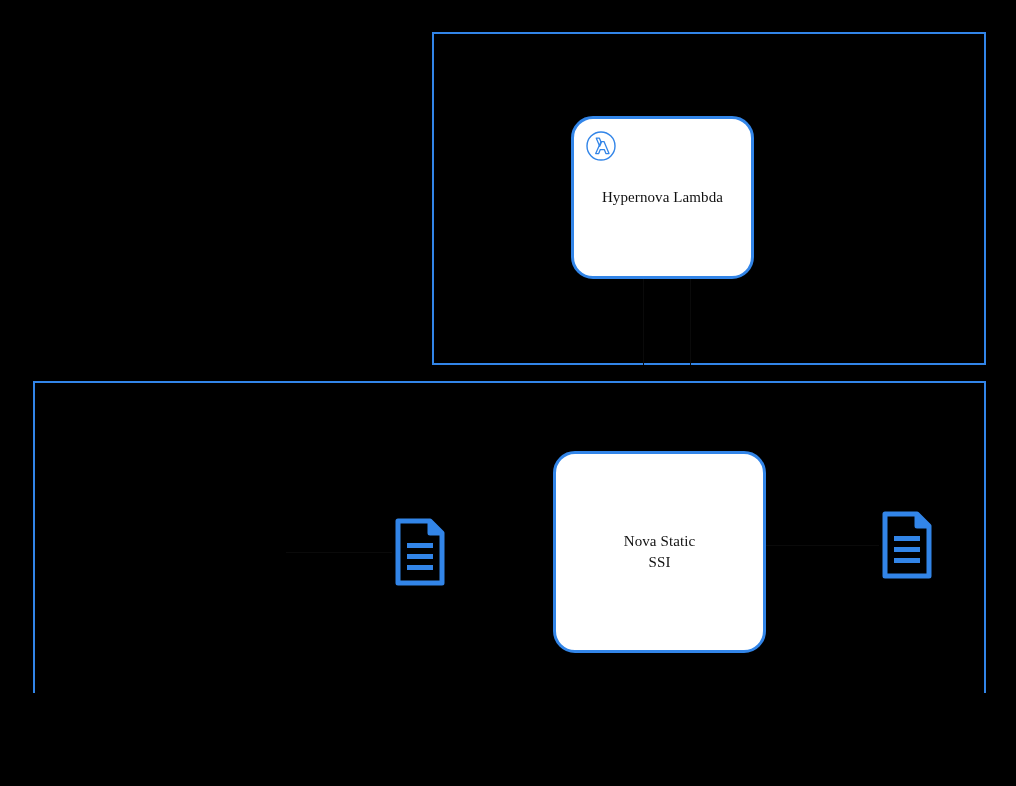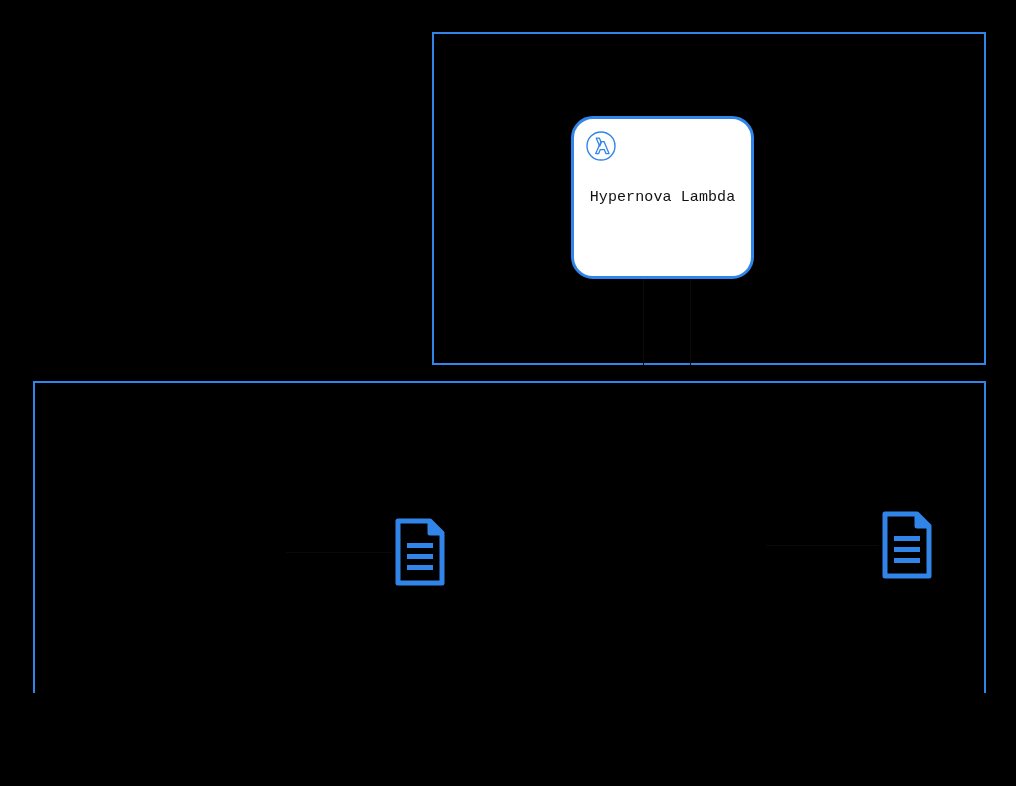--- a/index.html
+++ b/index.html
@@ -7,21 +7,21 @@
     margin: 0;
     padding: 0;
     background: #000000;
   }
   #canvas {
     position: relative;
     width: 1016px;
     height: 693px;
     background: #000000;
     overflow: hidden;
-    font-family: Liberation Mono, monospace;
+    font-family: Liberation Serif, serif;
   }
 
   
   .group {
     position: absolute;
     box-sizing: border-box;
     border: 2px solid var(--accent, #3285e8);
     background: transparent;
   }
   #group-upper {
@@ -136,20 +136,24 @@
       <svg width="32" height="32" viewBox="0 0 32 32" aria-hidden="true">
         <circle cx="16" cy="16" r="14" fill="none" stroke="#3285e8" stroke-width="1.4"></circle>
         <path d="M11.3 8.2 h3.1 l1.9 4.4 -1.6 3.6 -3.4 -8 z" fill="none" stroke="#3285e8" stroke-width="1.3" stroke-linejoin="round"></path>
         <path d="M16.1 11.6 h2.9 l5.0 12.0 h-3.1 l-1.6 -4.0 h-4.0 l-1.6 4.0 h-3.0 l5.4 -12.0 z" fill="none" stroke="#3285e8" stroke-width="1.3" stroke-linejoin="round"></path>
       </svg>
     </span>
     <div class="node-label">Hypernova Lambda</div>
   </div>
 
 
+  <div class="node" id="node-nova-static-ssi">
+    <div class="node-label">Nova Static
+SSI</div>
+  </div>
 
   <div class="doc-icon" id="doc-icon-left">
     <svg width="56" height="70" viewBox="0 0 56 70" aria-hidden="true">
       <path d="M6 4 h32 l12 12 v50 h-44 z" fill="none" stroke="#3285e8" stroke-width="5" stroke-linejoin="round" stroke-linecap="round"></path>
       <path d="M38 4 v12 h12" fill="#3285e8" stroke="#3285e8" stroke-width="5" stroke-linejoin="round"></path>
       <rect x="15" y="26" width="26" height="5" fill="#3285e8"></rect>
       <rect x="15" y="37" width="26" height="5" fill="#3285e8"></rect>
       <rect x="15" y="48" width="26" height="5" fill="#3285e8"></rect>
     </svg>
   </div>

